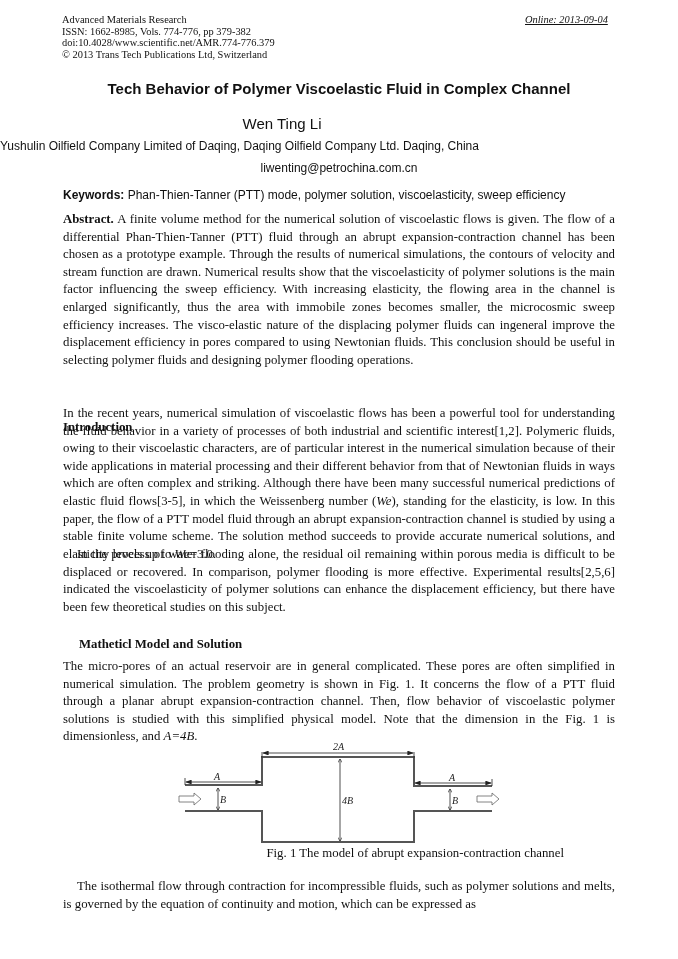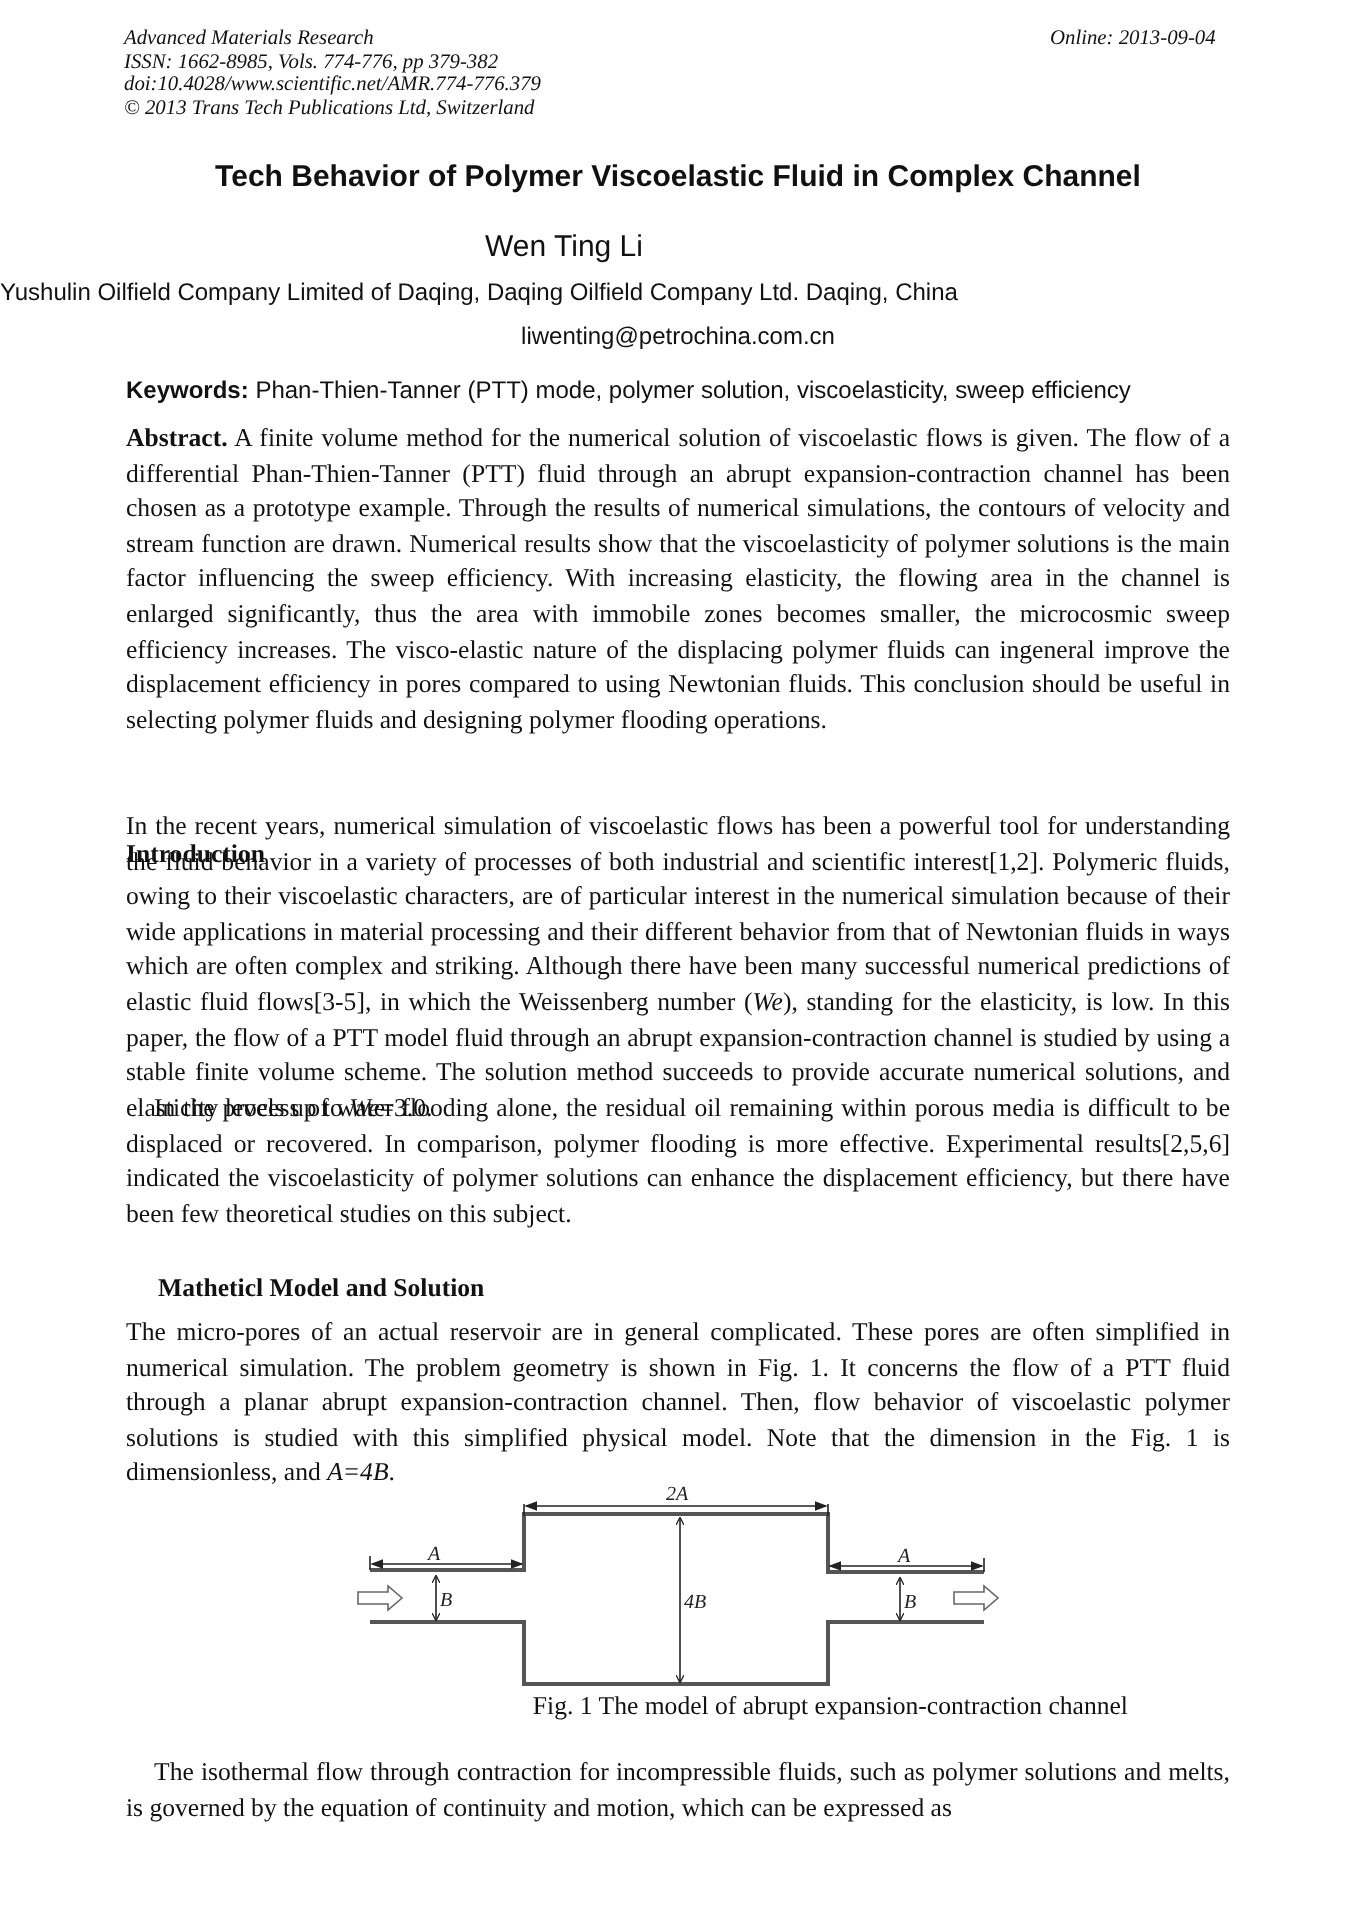--- a/index.html
+++ b/index.html
@@ -1,19 +1,19 @@
 <!DOCTYPE html>
 <html><head>
   <meta charset="utf-8">
   <style>
     html, body { margin: 0; padding: 0; background: #ffffff; }
     body { width: 678px; height: 959px; position: relative; overflow: hidden; color: #111; }
 
-    .header-left { position: absolute; left: 62px; top: 14px; font-family: "Liberation Serif", serif; font-style: italic; font-size: 10.4px; line-height: 11.6px; }
-    .header-right { position: absolute; left: 525px; top: 14px; font-family: "Liberation Serif", serif; font-style: italic; font-size: 10.4px; line-height: 11.6px; }
+    .header-left { position: absolute; left: 62px; top: 14px; font-family: "Liberation Serif", serif; font-size: 10.4px; line-height: 11.6px; }
+    .header-right { position: absolute; left: 525px; top: 14px; font-family: "Liberation Serif", serif; font-style: italic; font-size: 10.4px; line-height: 11.6px; text-decoration: underline; }
 
     .title { position: absolute; left: 0; width: 678px; top: 80px; text-align: center; font-family: "Liberation Sans", sans-serif; font-weight: bold; font-size: 15px; }
     .author { position: absolute; left: 0; width: 564px; top: 115px; text-align: center; font-family: "Liberation Sans", sans-serif; font-size: 15px; }
     .affil { position: absolute; left: 0; width: 678px; top: 139px; text-align: left; font-family: "Liberation Sans", sans-serif; font-size: 12px; }
     .email { position: absolute; left: 0; width: 678px; top: 161px; text-align: center; font-family: "Liberation Sans", sans-serif; font-size: 12px; }
     .keywords { position: absolute; left: 63px; top: 188px; font-family: "Liberation Sans", sans-serif; font-size: 12px; white-space: nowrap; }
     .keywords b { font-weight: bold; }
 
     .para { position: absolute; left: 63px; width: 552px; font-family: "Liberation Serif", serif; font-size: 12.8px; line-height: 17.6px; text-align: justify; }
     .para b { font-weight: bold; }

